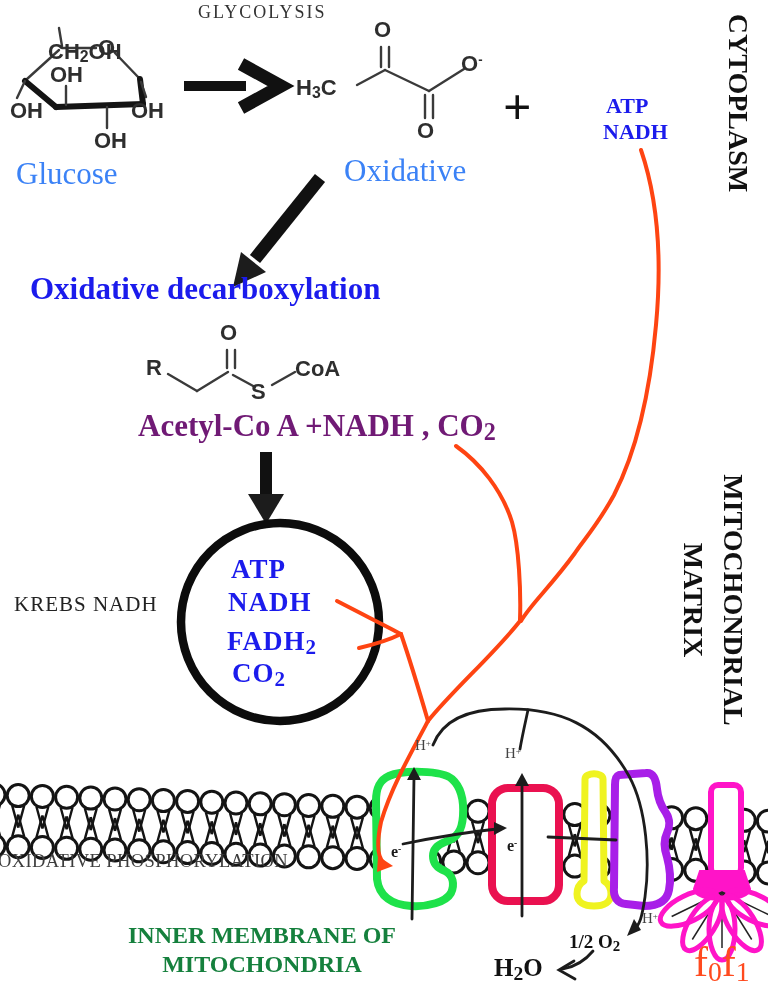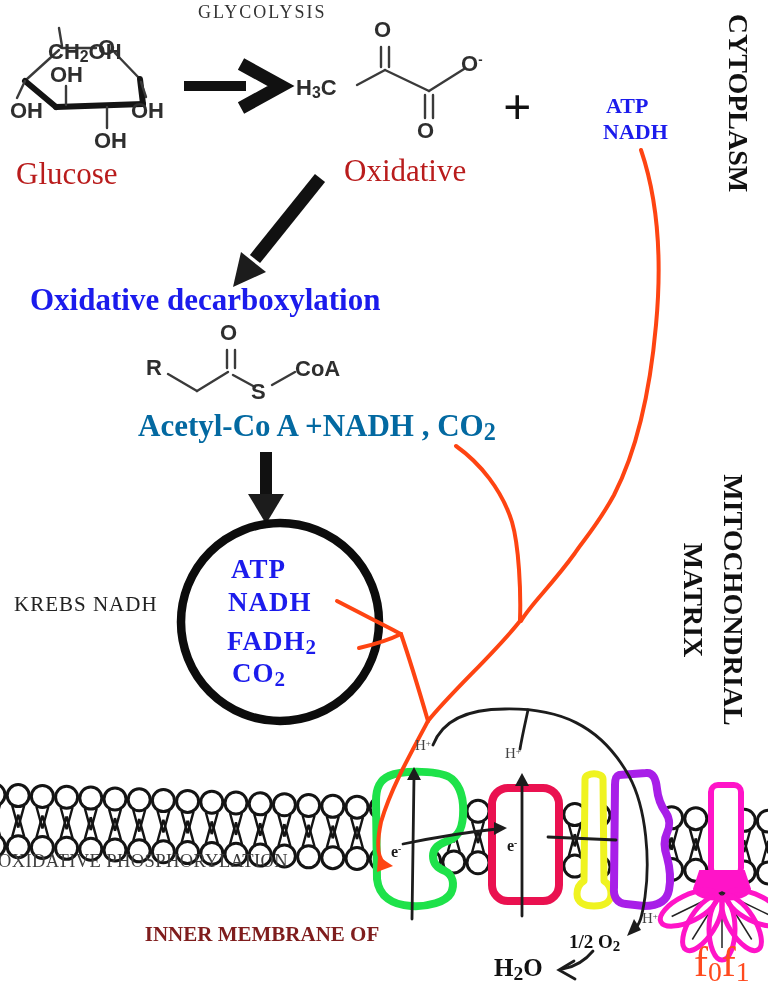--- a/index.html
+++ b/index.html
@@ -1,34 +1,34 @@
 <!DOCTYPE html>
 <html style="--blue-text: #1b1bec; --orange-line: #fe4412; --complex1-green: #1ee24a; --complex3-crimson: #ea1150; --complex-yellow: #eff321; --complex4-purple: #a81fe8; --atp-synthase-magenta: #ff14c8; --fof1-text: #ff4a1e;"><head>
 <meta charset="utf-8">
 <style>
   html,body{margin:0;padding:0;background:#fff;}
   #stage{position:relative;width:768px;height:994px;background:#fff;overflow:hidden;
          font-family:"Liberation Serif","DejaVu Serif",serif;}
   #art{position:absolute;left:0;top:0;z-index:1;}
   .lbl{position:absolute;z-index:2;white-space:nowrap;color:#111;}
   .chem{font-family:"Liberation Sans","DejaVu Sans",sans-serif;font-size:22px;color:#2e2e2e;font-weight:600;}
-  .serif-name{font-size:31px;color:#b91c1c;}
+  .serif-name{font-size:31px;color:#3b82f6;}
   .smallcaps{font-size:18px;color:#333;letter-spacing:2px;}
   .blue{color:var(--blue-text);font-weight:bold;}
   .bigblue{font-size:31px;}
   .krebsblue{font-size:27px;letter-spacing:1px;}
   .subL{font-size:0.78em;vertical-align:-0.18em;}
   .subS{font-size:0.72em;vertical-align:-0.22em;}
   .supS{font-size:0.6em;vertical-align:0.5em;}
   .rot90{transform:translate(-50%,-50%) rotate(90deg);}
   .vlabel{font-weight:bold;font-size:28px;color:#111;}
   .tiny{font-size:15px;color:#444;}
   .eminus{font-size:16px;font-weight:bold;color:#1a1a1a;}
-  .boldline{font-weight:bold;font-size:21px;color:#7f1d1d;}
-  .acetyl{font-weight:bold;font-size:31px;color:#0369a1;}
+  .boldline{font-weight:bold;font-size:24px;color:#15803d;}
+  .acetyl{font-weight:bold;font-size:31px;color:#701a75;}
   .plus-big{font-size:50px;font-weight:bold;color:#111;}
   .fof1{font-size:42px;color:var(--fof1-text);}
   .fof1 .subL{font-size:0.66em;}
   .oxphos{font-size:18.5px;color:#3d3d3d;letter-spacing:0.4px;}
   .h2o{font-weight:bold;font-size:25px;color:#111;}
   .halfo2{font-weight:bold;font-size:19px;color:#111;}
   .center300{width:300px;text-align:center;}
   
   .bond{stroke:#3a3a3a;stroke-width:2.4;fill:none;stroke-linecap:round;}
   .bondbold{stroke:#141414;stroke-width:6;fill:none;stroke-linecap:round;}
@@ -454,21 +454,21 @@
   <div class="lbl chem" style="left:417px;top:118px;">O</div>
   <div class="lbl serif-name" style="left:344px;top:153px;">Oxidative</div>
 
   <div class="lbl plus-big" style="left:503px;top:78px;">+</div>
 
   <div class="lbl blue" style="left:606px;top:93px;font-size:22px;">ATP</div>
   <div class="lbl blue" style="left:603px;top:119px;font-size:22px;">NADH</div>
 
   <div class="lbl vlabel rot90" style="left:738px;top:103px;">CYTOPLASM</div>
 
-  <div class="lbl blue bigblue" style="left:30px;top:282px;">Oxidative decarboxylation</div>
+  <div class="lbl blue bigblue" style="left:30px;top:271px;">Oxidative decarboxylation</div>
 
   <div class="lbl chem" style="left:146px;top:355px;">R</div>
   <div class="lbl chem" style="left:220px;top:320px;">O</div>
   <div class="lbl chem" style="left:251px;top:379px;">S</div>
   <div class="lbl chem" style="left:295px;top:356px;">CoA</div>
 
   <div class="lbl acetyl" style="left:138px;top:408px;"><span>Acetyl-Co A +NADH , CO</span><span class="subL">2</span></div>
 
   <div class="lbl" style="left:14px;top:592px;font-size:21px;color:#222;letter-spacing:1px;">KREBS NADH</div>
   <div class="lbl blue krebsblue" style="left:231px;top:554px;">ATP</div>
@@ -487,16 +487,17 @@
   <div class="lbl tiny" style="left:505px;top:745px;"><span>H</span><span class="supS">+</span></div>
   <div class="lbl tiny" style="left:642px;top:910px;"><span>H</span><span class="supS">+</span></div>
 
   <div class="lbl eminus" style="left:391px;top:843px;"><span>e</span><span class="supS">-</span></div>
   <div class="lbl eminus" style="left:507px;top:837px;"><span>e</span><span class="supS">-</span></div>
 
   <div class="lbl halfo2" style="left:569px;top:931px;"><span>1/2 O</span><span class="subL">2</span></div>
   <div class="lbl h2o" style="left:494px;top:954px;"><span>H</span><span class="subL">2</span><span>O</span></div>
 
   <div class="lbl boldline center300" style="left:112px;top:922px;">INNER MEMBRANE OF</div>
+  <div class="lbl boldline center300" style="left:112px;top:951px;">MITOCHONDRIA</div>
 
   <div class="lbl fof1" style="left:694px;top:938px;"><span>f</span><span class="subL">0</span><span>f</span><span class="subL">1</span></div>
 
 </div>
 
 </body></html>

